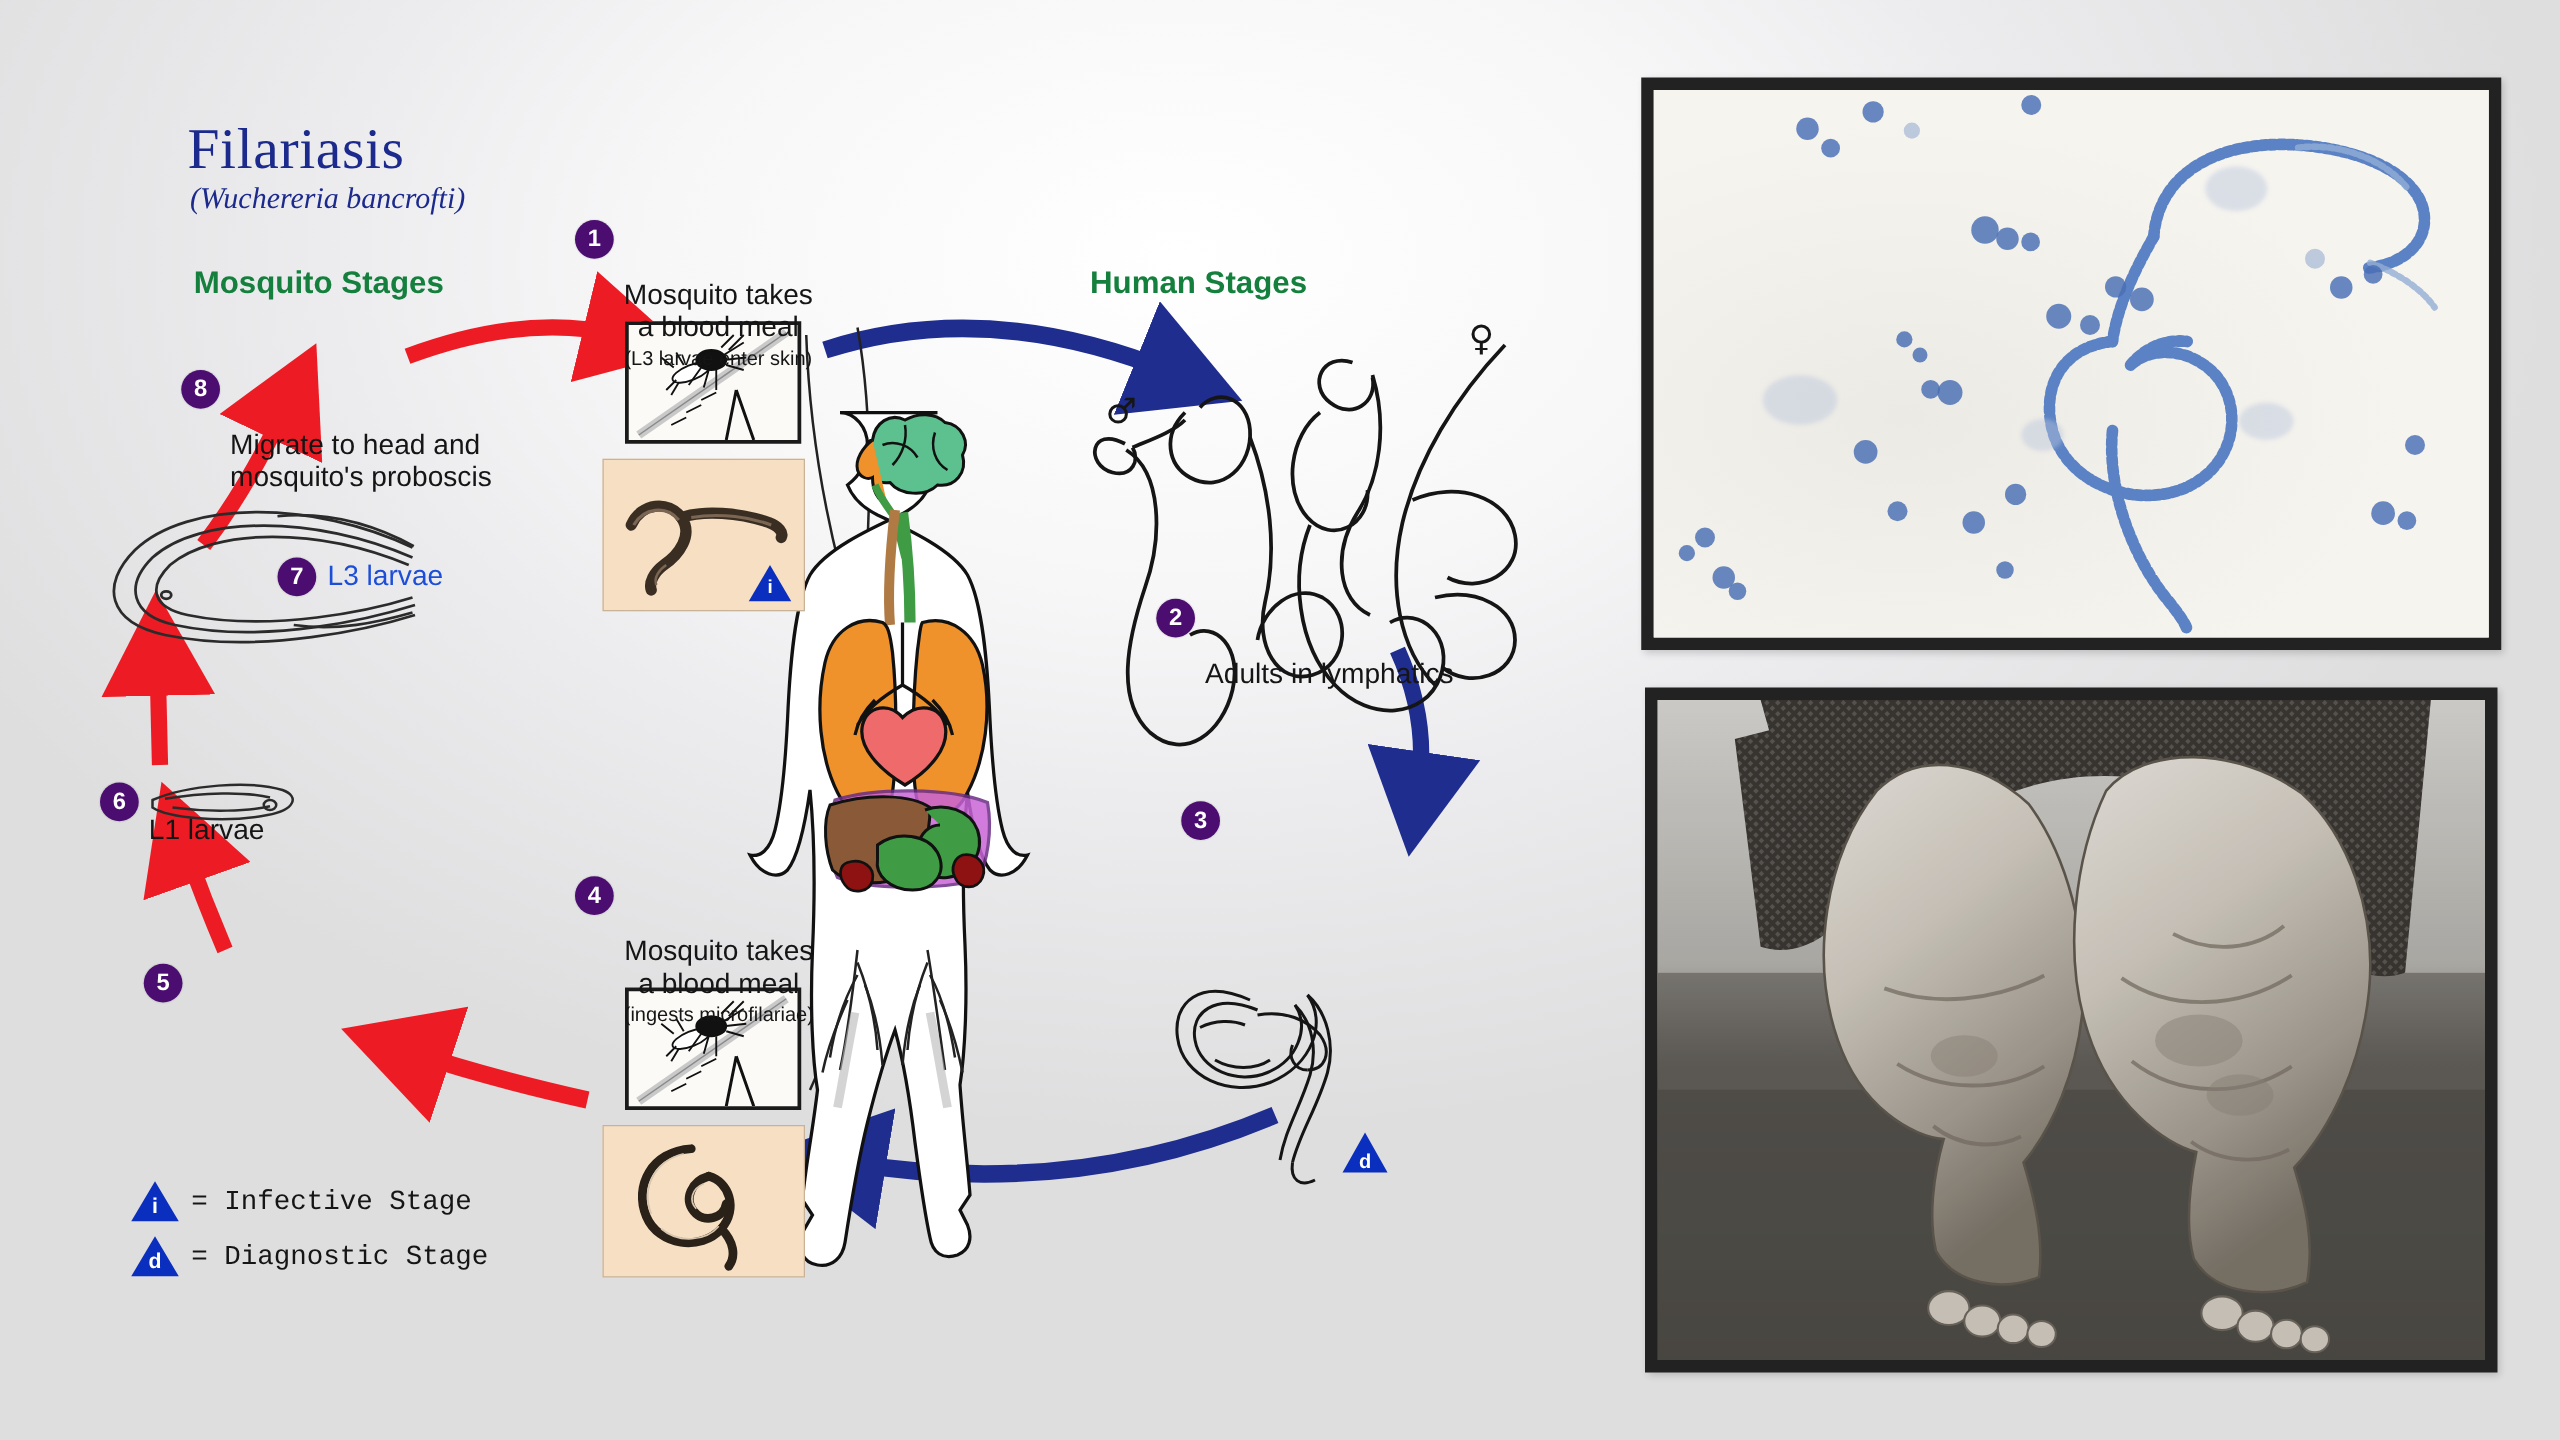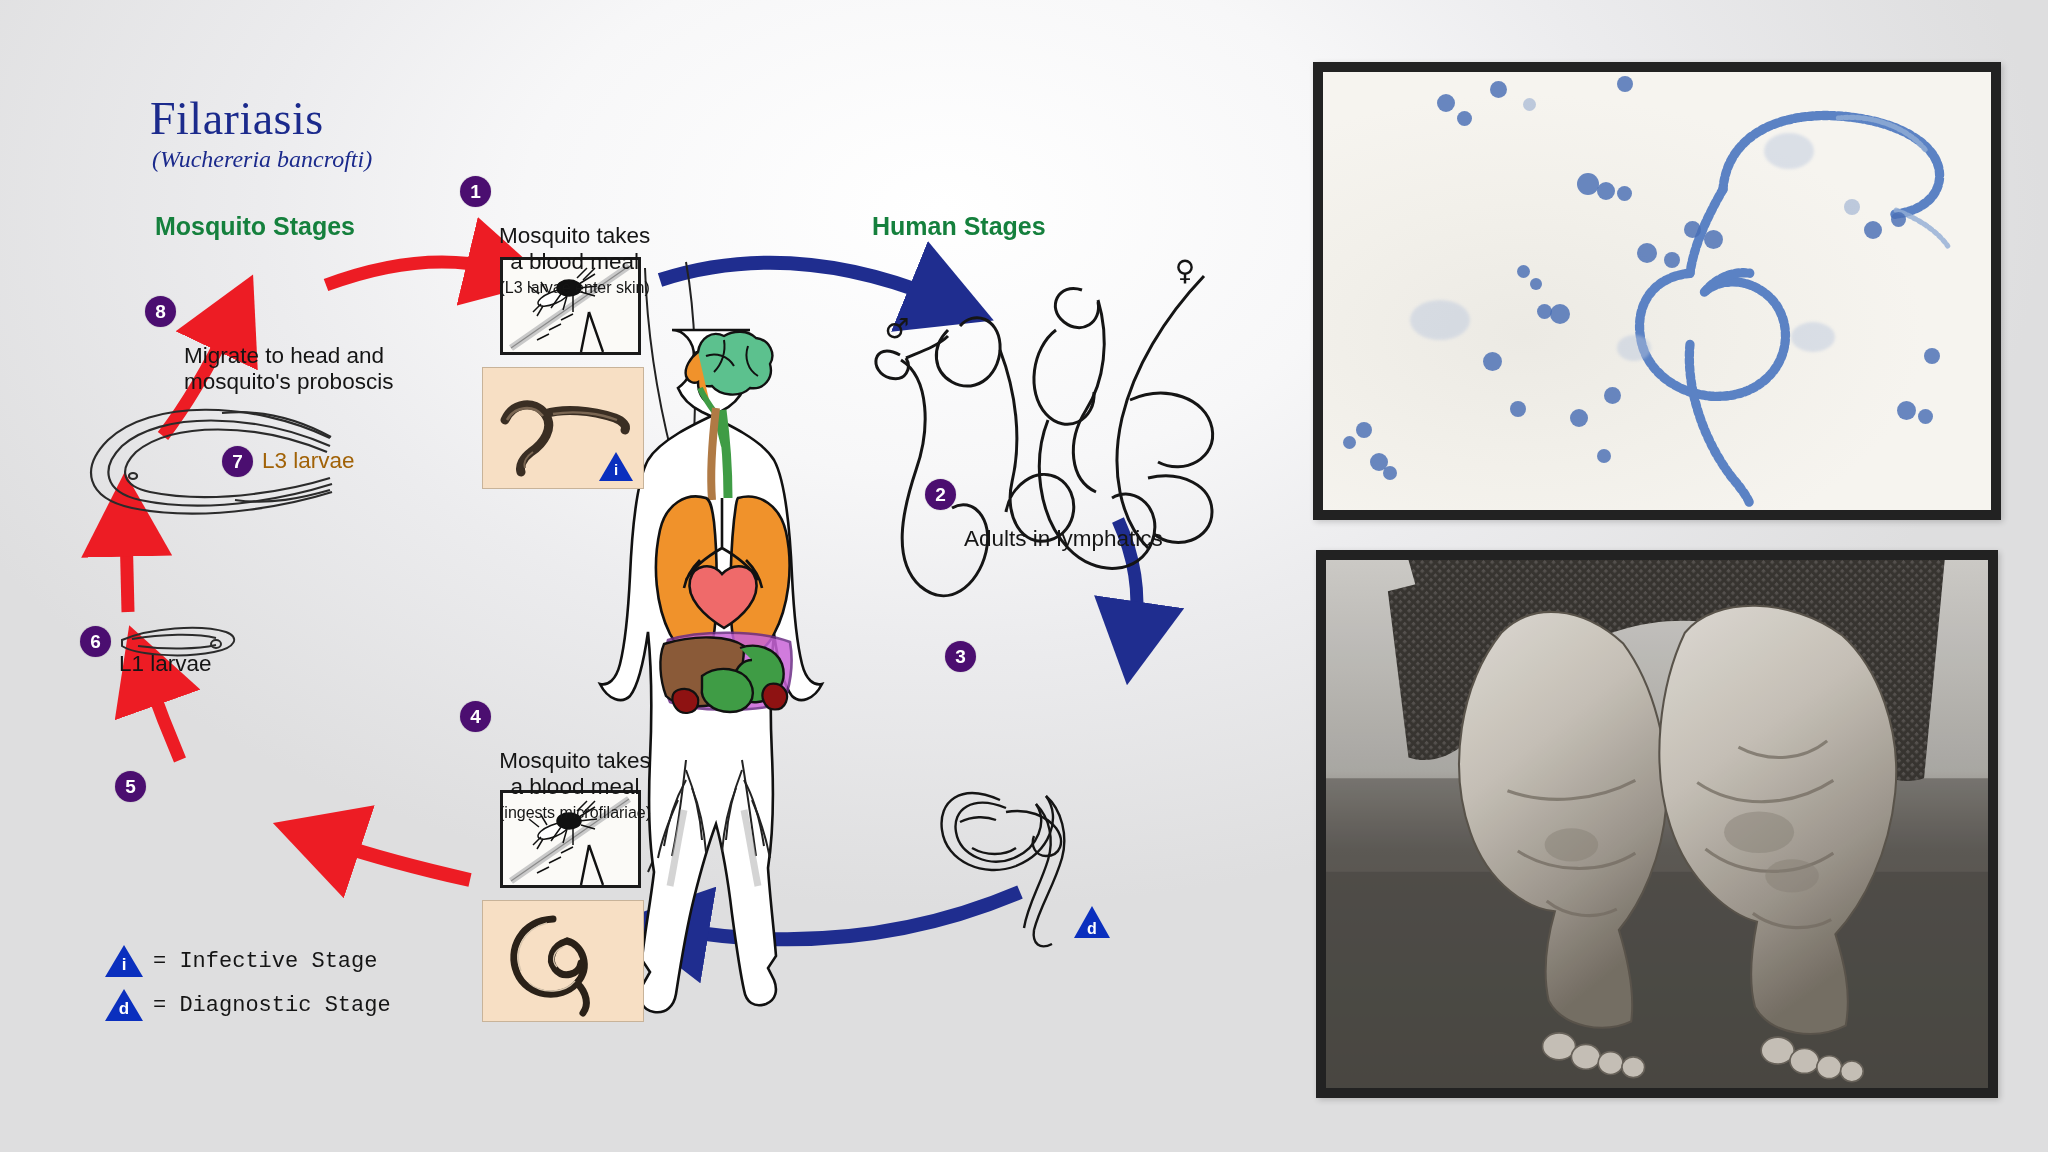--- a/index.html
+++ b/index.html
@@ -47,21 +47,21 @@
   #step1{left:460px;top:175px;width:300px;}
   #step2{left:925px;top:478px;width:300px;}
   #step3{left:945px;top:640px;width:280px;}
   #step4{left:460px;top:700px;width:300px;}
   #step5{left:115px;top:770px;width:340px;}
   #step6{left:80px;top:625px;width:200px;}
   #step7{left:222px;top:445px;width:200px;}
   #step8{left:145px;top:295px;width:300px;}
 
   
-  .inline-lab{color:#a16207;font-size:22.5px;margin-left:9px;line-height:31px;}
+  .inline-lab{color:#1d4ed8;font-size:22.5px;margin-left:9px;line-height:31px;}
 
   
   #legend{left:105px;top:945px;}
   .leg-row{display:flex;align-items:center;margin-bottom:12px;}
   .tri{
     width:0;height:0;position:relative;
     border-left:19px solid transparent;border-right:19px solid transparent;
     border-bottom:32px solid #0a2fbe;
   }
   .tri span{

